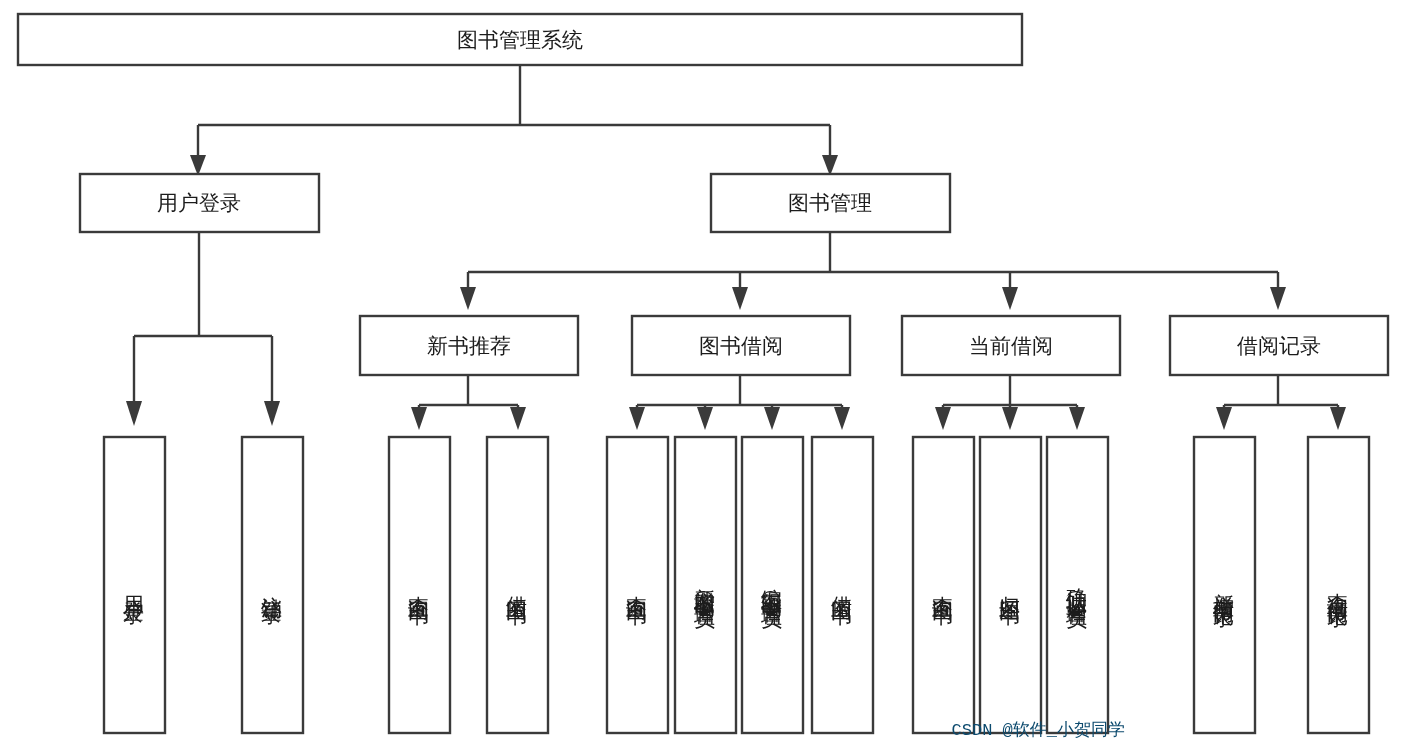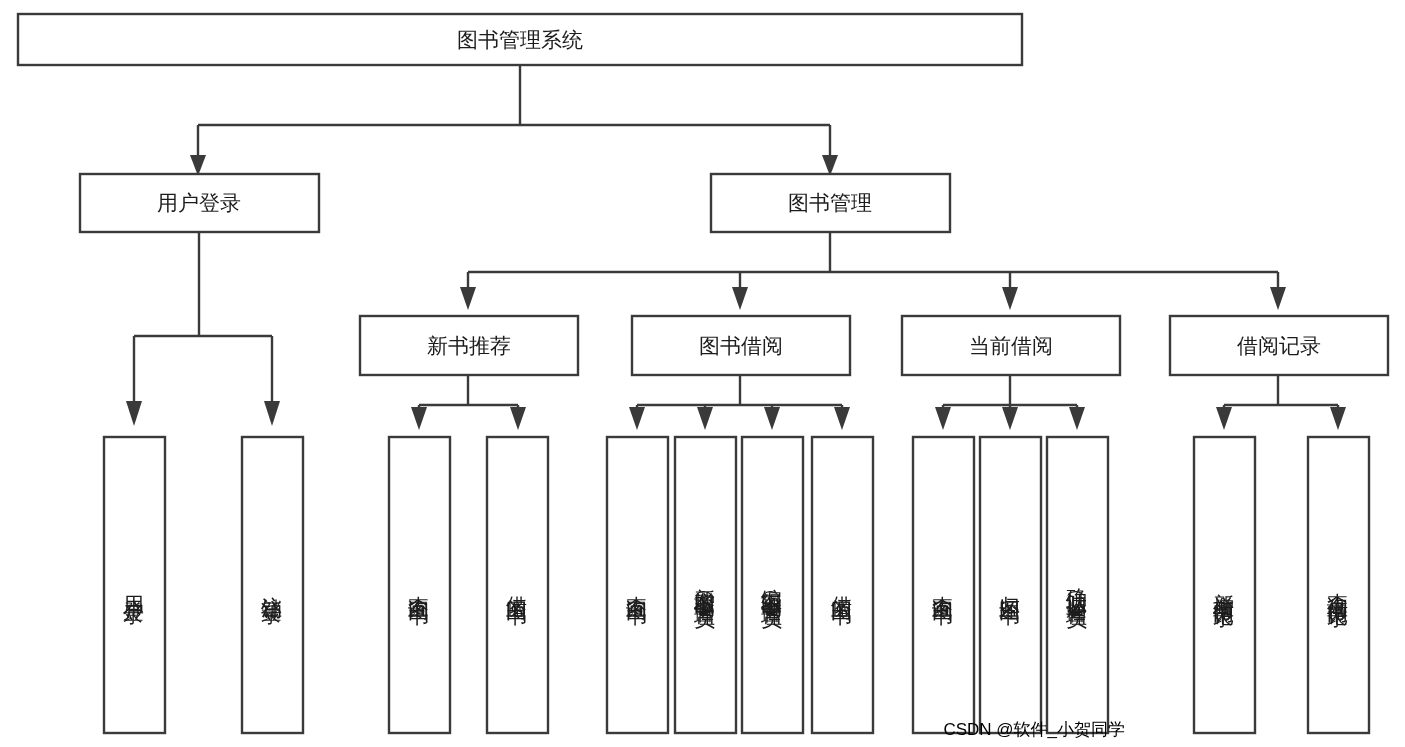--- a/index.html
+++ b/index.html
@@ -56,23 +56,23 @@
     writing-mode: vertical-rl;
     text-orientation: upright;
     letter-spacing: 3px;
     dominant-baseline: central;
     text-anchor: middle;
   }
   .watermark-text {
     position: absolute;
     right: 8px;
     bottom: 6px;
-    font-family: Liberation Sans, sans-serif;
+    font-family: Liberation Mono, monospace;
     font-size: 17px;
-    color: #000000;
+    color: #0c4a6e;
     white-space: nowrap;
     user-select: none;
   }
 </style>
 </head>
 <body>
 
 <div id="diagram-root">
 
   <svg id="tree-svg" viewBox="0 0 1405 747">

